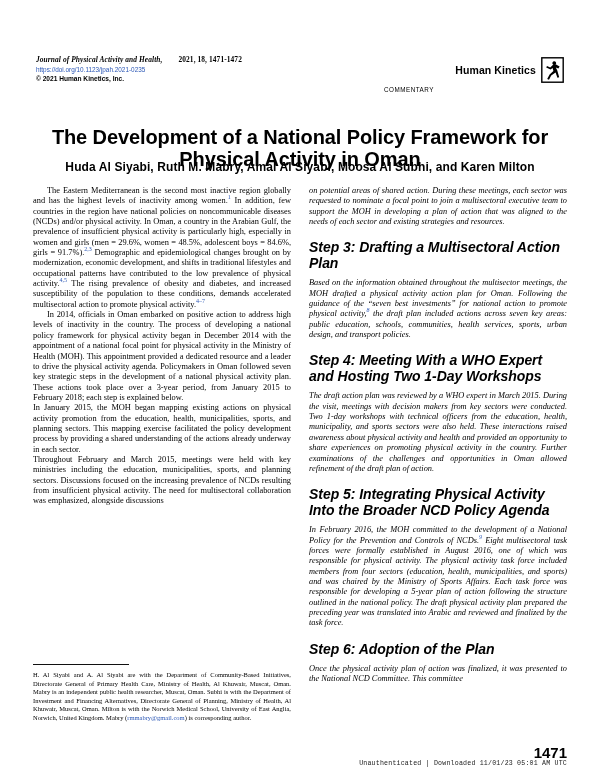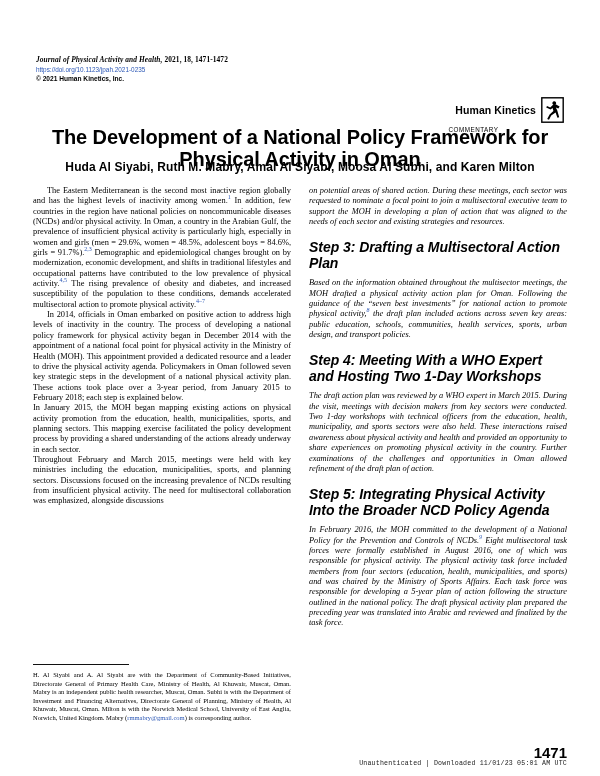--- a/index.html
+++ b/index.html
@@ -39,43 +39,43 @@
     font-family: "Liberation Serif", serif;
     font-weight: bold;
     font-style: italic;
     font-size: 7.4px;
     line-height: 10px;
     letter-spacing: 0.1px;
     white-space: nowrap;
   }
   .mast-cite .nonital {
     font-style: normal;
+    margin-left: 14px;
   }
   .mast-doi {
     font-family: "Liberation Sans", sans-serif;
     font-size: 6.4px;
     line-height: 9px;
     color: #2a56b5;
     white-space: nowrap;
   }
   .mast-copy {
     font-family: "Liberation Sans", sans-serif;
     font-size: 6.6px;
     line-height: 9.5px;
     font-weight: bold;
     white-space: nowrap;
   }
 
   .mast-right {
     position: absolute;
     right: 0;
     top: 2px;
-    text-align: center;
+    text-align: left;
     width: 180px;
-    margin-top: 40px;
   }
   .hk-row {
     display: flex;
     align-items: center;
     justify-content: flex-end;
     gap: 5px;
   }
   .hk-name {
     font-family: "Liberation Sans", sans-serif;
     font-weight: bold;
@@ -250,20 +250,22 @@
 
     <h2 class="step">Step 3: Drafting a Multisectoral Action Plan</h2>
     <p class="noindent"><span>Based on the information obtained throughout the multisector meetings, the MOH drafted a physical activity action plan for Oman. Following the guidance of the “seven best investments” for national action to promote physical activity,</span><sup>8</sup><span> the draft plan included actions across seven key areas: public education, schools, communities, health services, sports, urban design, and transport policies.</span></p>
 
     <h2 class="step">Step 4: Meeting With a WHO Expert and Hosting Two 1-Day Workshops</h2>
     <p class="noindent">The draft action plan was reviewed by a WHO expert in March 2015. During the visit, meetings with decision makers from key sectors were conducted. Two 1-day workshops with technical officers from the education, health, municipality, and sports sectors were also held. These interactions raised awareness about physical activity and health and provided an opportunity to share experiences on promoting physical activity in the country. Further examinations of the challenges and opportunities in Oman allowed refinement of the draft plan of action.</p>
 
     <h2 class="step">Step 5: Integrating Physical Activity Into the Broader NCD Policy Agenda</h2>
     <p class="noindent"><span>In February 2016, the MOH committed to the development of a National Policy for the Prevention and Controls of NCDs.</span><sup>9</sup><span> Eight multisectoral task forces were formally established in August 2016, one of which was responsible for physical activity. The physical activity task force included members from four sectors (education, health, municipalities, and sports) and was chaired by the Ministry of Sports Affairs. Each task force was responsible for developing a 5-year plan of action following the structure outlined in the national policy. The draft physical activity plan prepared the preceding year was translated into Arabic and reviewed and finalized by the task force.</span></p>
 
+    <h2 class="step">Step 6: Adoption of the Plan</h2>
+    <p class="noindent">Once the physical activity plan of action was finalized, it was presented to the National NCD Committee. This committee</p>
   </div>
 
   <div class="footnote-rule"></div>
   <div class="footnote"><span>H. Al Siyabi and A. Al Siyabi are with the Department of Community-Based Initiatives, Directorate General of Primary Health Care, Ministry of Health, Al Khuwair, Muscat, Oman. Mabry is an independent public health researcher, Muscat, Oman. Subhi is with the Department of Investment and Financing Alternatives, Directorate General of Planning, Ministry of Health, Al Khuwair, Muscat, Oman. Milton is with the Norwich Medical School, University of East Anglia, Norwich, United Kingdom. Mabry (</span><a href="#">rmmabry@gmail.com</a><span>) is corresponding author.</span></div>
 
   <div class="folio">1471</div>
   <div class="dl-stamp">Unauthenticated | Downloaded 11/01/23 05:01 AM UTC</div>
 
 </div>
 

